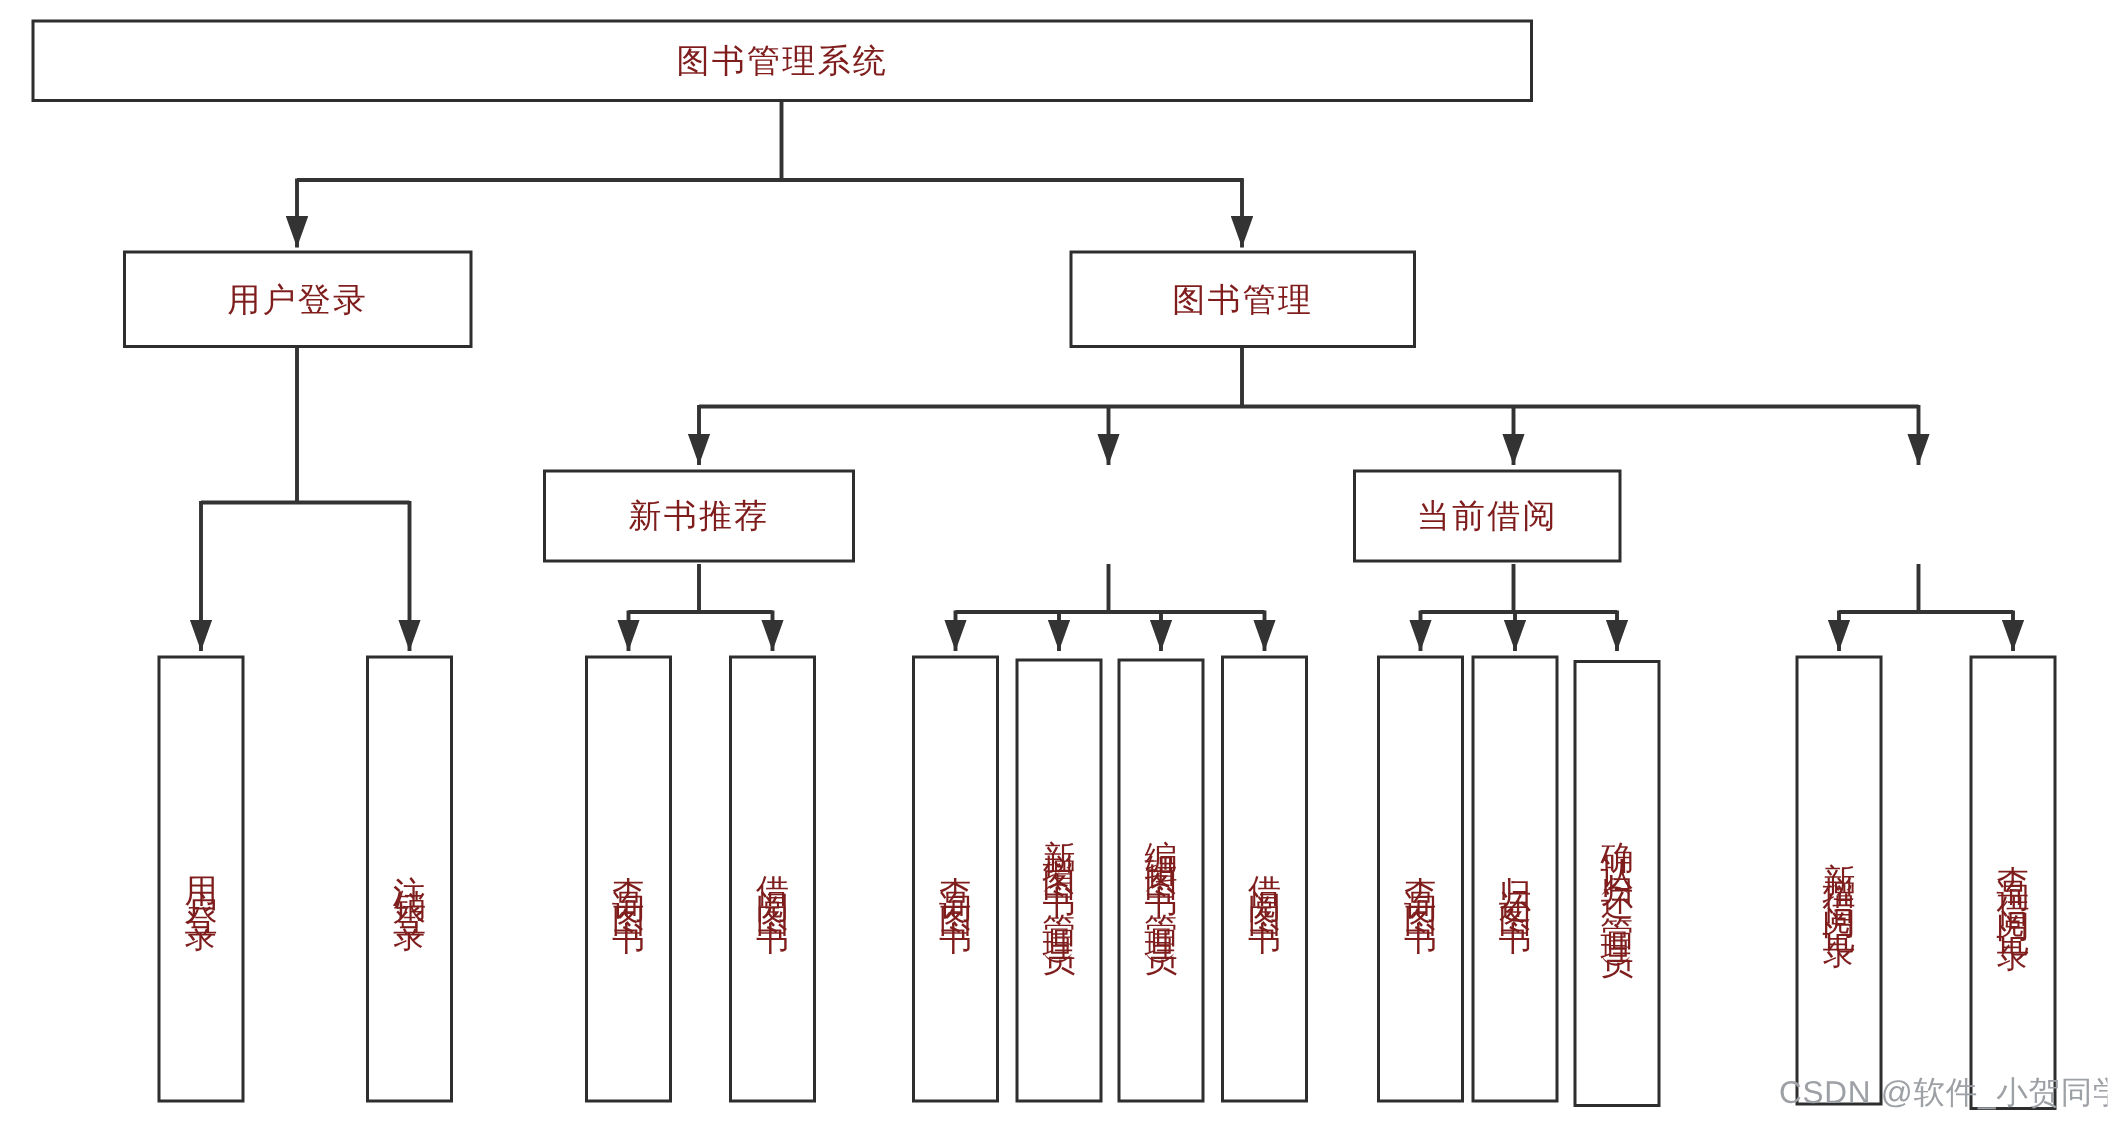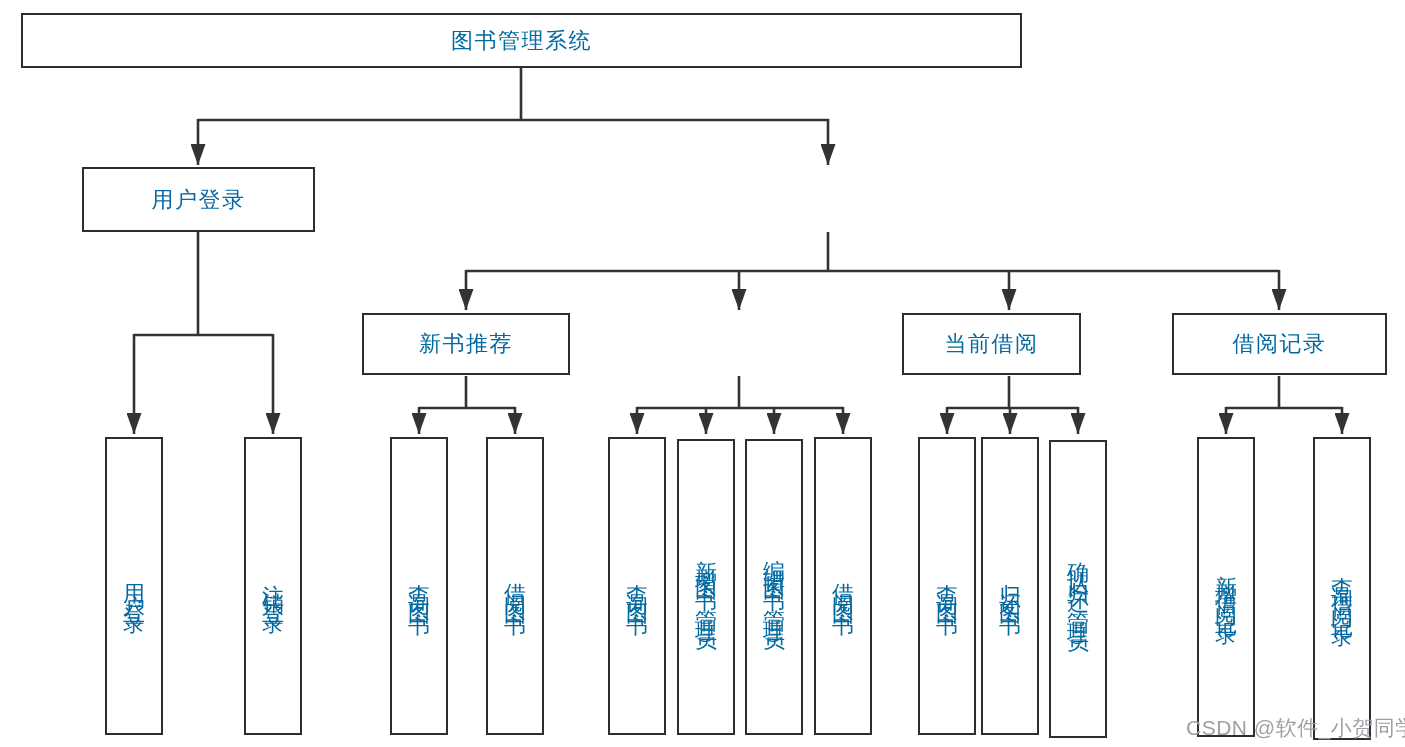--- a/index.html
+++ b/index.html
@@ -2,21 +2,21 @@
 <html><head>
 <meta charset="utf-8">
 <style>
   html,body{margin:0;padding:0;background:#fff;}
   body{width:1405px;height:747px;overflow:hidden;font-family:"Liberation Sans",sans-serif;}
   #stage{position:relative;width:1405px;height:747px;background:#fff;}
   #connectors{position:absolute;left:0;top:0;z-index:1;}
   .node{
     position:absolute;box-sizing:border-box;background:#fff;
     border:2.5px solid #2e2e2e;display:flex;align-items:center;justify-content:center;
-    color:#0369a1;font-size:22px;z-index:2;
+    color:#7f1d1d;font-size:22px;z-index:2;
   }
   .node.h span{letter-spacing:1.5px;white-space:nowrap;}
   .node.v span{writing-mode:vertical-rl;text-orientation:mixed;letter-spacing:10px;line-height:1;}
   .watermark{
     position:absolute;left:1186px;top:714px;z-index:3;
     font-size:21px;color:#9da0a5;white-space:nowrap;letter-spacing:0.5px;
   }
 </style>
 </head>
 <body>
@@ -69,29 +69,29 @@
     </g>
   </svg>
 
   <div class="node h" style="left:21px;top:13px;width:1001px;height:55px">
     <span>图书管理系统</span>
   </div>
 
   <div class="node h" style="left:82px;top:167px;width:233px;height:65px">
     <span>用户登录</span>
   </div>
+  <div class="node h" style="left:713px;top:167px;width:231px;height:65px">
+    <span>图书管理</span>
+  </div>
 
   <div class="node h" style="left:362px;top:313px;width:208px;height:62px">
     <span>新书推荐</span>
   </div>
   <div class="node h" style="left:902px;top:313px;width:179px;height:62px">
     <span>当前借阅</span>
-  </div>
-  <div class="node h" style="left:1172px;top:313px;width:215px;height:62px">
-    <span>借阅记录</span>
   </div>
 
   <div class="node v" style="left:105px;top:437px;width:58px;height:298px">
     <span>用户登录</span>
   </div>
   <div class="node v" style="left:244px;top:437px;width:58px;height:298px">
     <span>注销登录</span>
   </div>
 
   <div class="node v" style="left:390px;top:437px;width:58px;height:298px">

